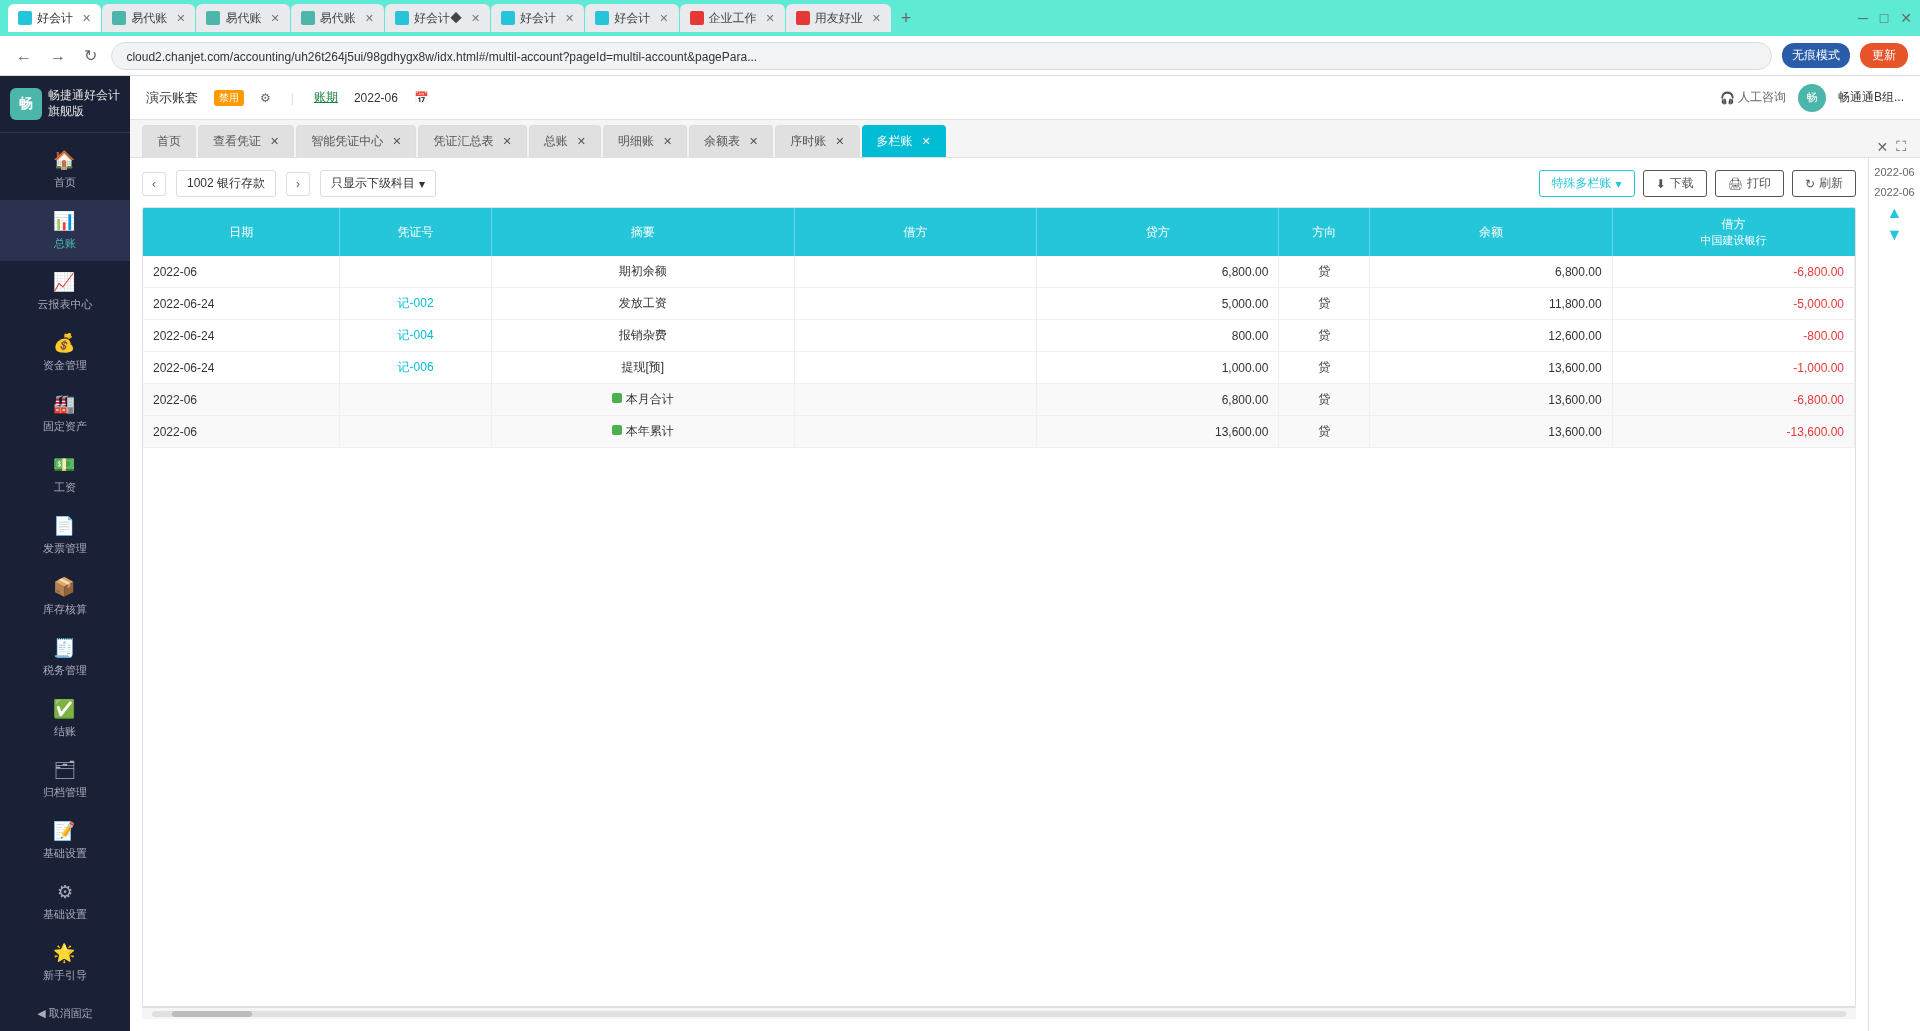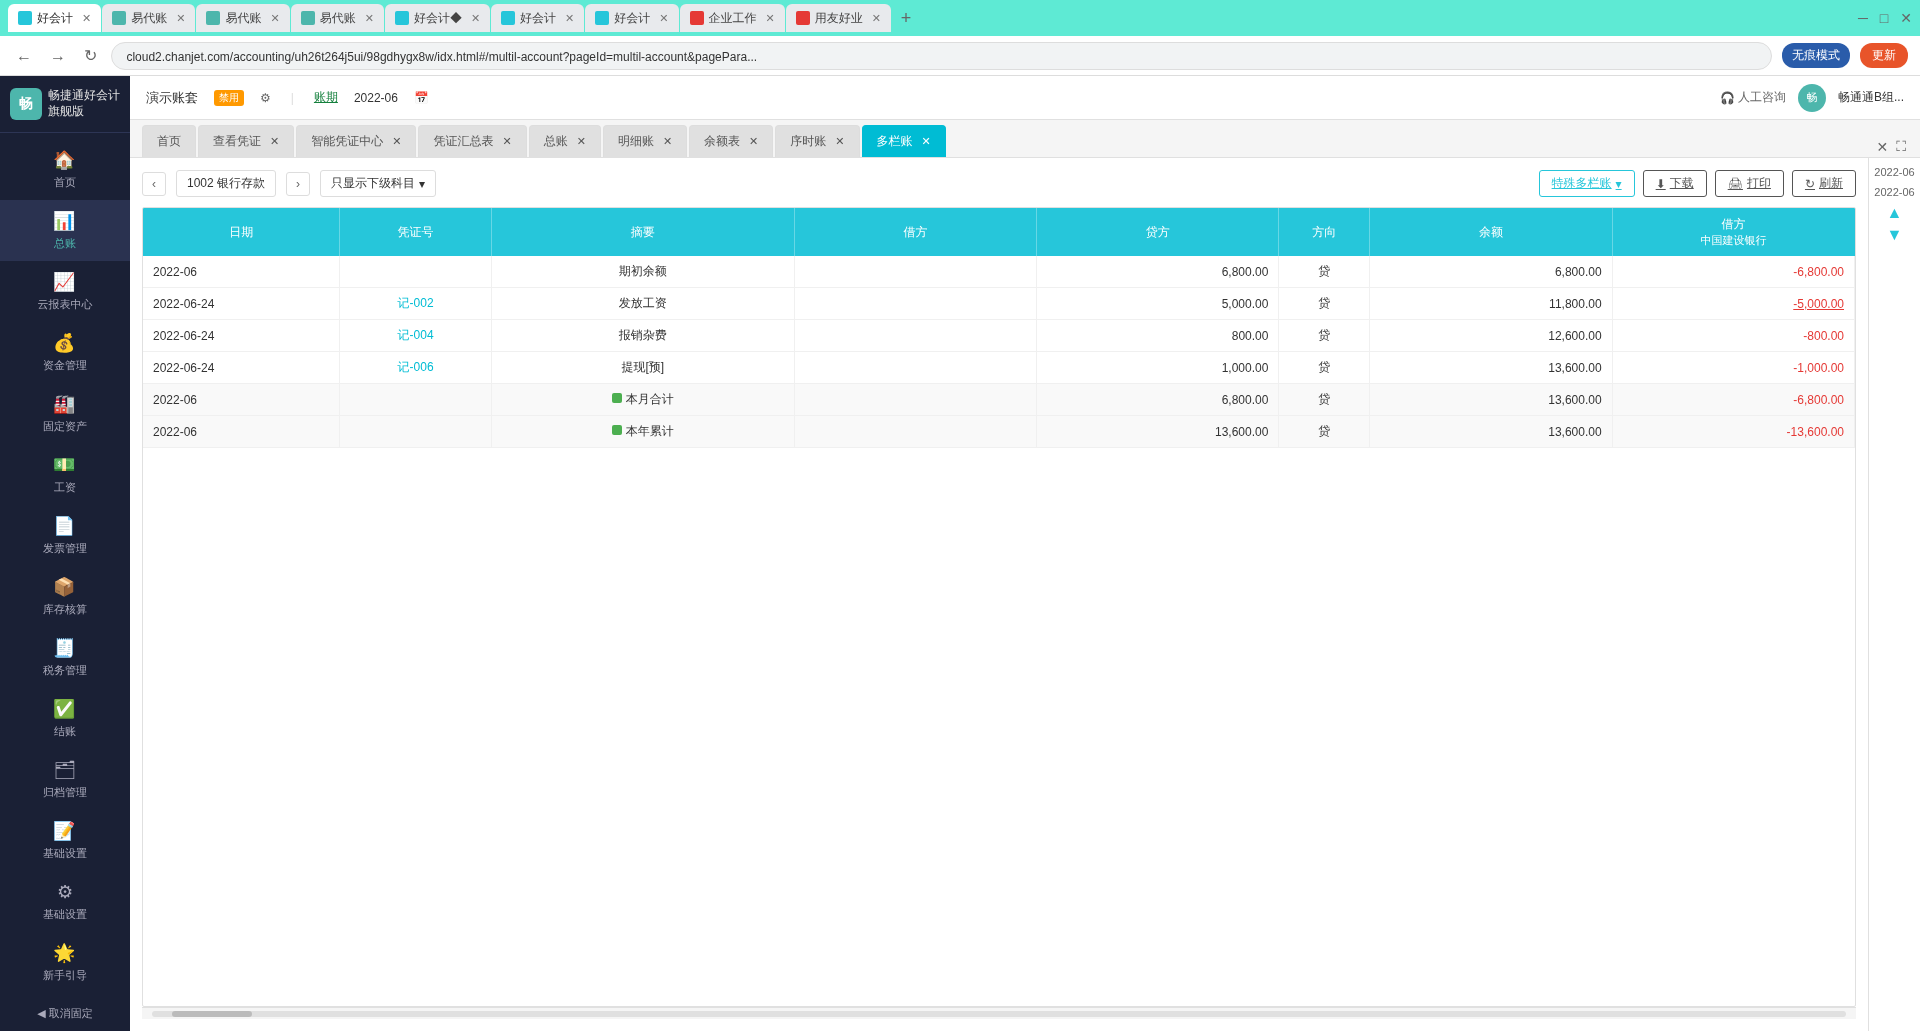--- a/index.html
+++ b/index.html
@@ -60,21 +60,21 @@
     
     .content-area { flex: 1; display: flex; overflow: hidden; }
     .ledger-panel { flex: 1; overflow: hidden; display: flex; flex-direction: column; padding: 12px; }
 
     
     .ledger-header { display: flex; align-items: center; margin-bottom: 10px; gap: 10px; }
     .nav-arrow { width: 24px; height: 24px; display: flex; align-items: center; justify-content: center; border: 1px solid #ddd; border-radius: 3px; cursor: pointer; color: #666; }
     .account-selector { background: #fff; border: 1px solid #ddd; border-radius: 3px; padding: 4px 10px; font-size: 12px; color: #333; cursor: pointer; }
     .filter-dropdown { background: #fff; border: 1px solid #ddd; border-radius: 3px; padding: 4px 10px; font-size: 12px; color: #333; cursor: pointer; display: flex; align-items: center; gap: 4px; }
     .ledger-actions { margin-left: auto; display: flex; gap: 8px; align-items: center; }
-    .action-btn { background: #fff; border: 1px solid #00bcd4; color: #00bcd4; border-radius: 3px; padding: 4px 12px; font-size: 12px; cursor: pointer; display: flex; align-items: center; gap: 4px; text-decoration: underline; }
+    .action-btn { background: #fff; border: 1px solid #00bcd4; color: #00bcd4; border-radius: 3px; padding: 4px 12px; font-size: 12px; cursor: pointer; display: flex; align-items: center; gap: 4px; }
 
     
     .ledger-table-wrap { flex: 1; overflow: auto; border: 1px solid #e0e0e0; border-radius: 2px; }
     table { width: 100%; border-collapse: collapse; }
     thead tr th { background: #26c6da; color: #fff; font-size: 12px; font-weight: normal; text-align: center; padding: 8px 6px; border-right: 1px solid rgba(255,255,255,0.3); white-space: nowrap; }
     thead tr th:last-child { border-right: none; }
     tbody tr { background: #fff; }
     tbody td { font-size: 12px; color: #333; padding: 7px 10px; border-bottom: 1px solid #f0f0f0; border-right: 1px solid #f0f0f0; text-align: center; white-space: nowrap; }
     tbody td:first-child { text-align: left; }
     tbody td.amount { text-align: right; }
@@ -380,21 +380,21 @@
     <td class="amount" style="color:#e53935;">-6,800.00</td>
   </tr>
                 <tr>
     <td>2022-06-24</td>
     <td><a class="voucher-link">记-002</a></td>
     <td>发放工资</td>
     <td class="amount"></td>
     <td class="amount">5,000.00</td>
     <td style="text-align:center;">贷</td>
     <td class="amount">11,800.00</td>
-    <td class="amount" style="color:#e53935;text-decoration:underline;">-5,000.00</td>
+    <td class="amount" style="color:#e53935;">-5,000.00</td>
   </tr>
                 <tr>
     <td>2022-06-24</td>
     <td><a class="voucher-link">记-004</a></td>
     <td>报销杂费</td>
     <td class="amount"></td>
     <td class="amount">800.00</td>
     <td style="text-align:center;">贷</td>
     <td class="amount">12,600.00</td>
     <td class="amount" style="color:#e53935;">-800.00</td>

